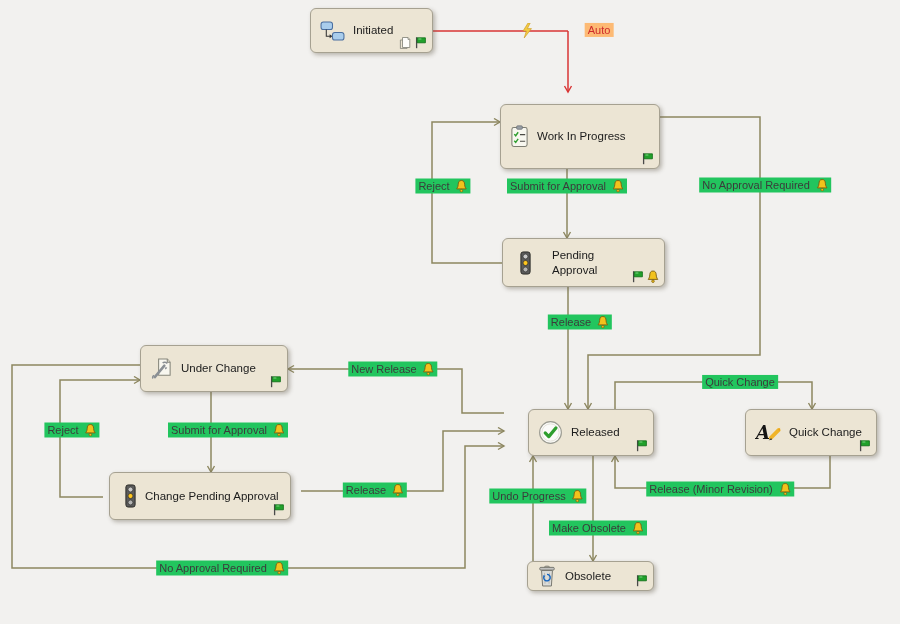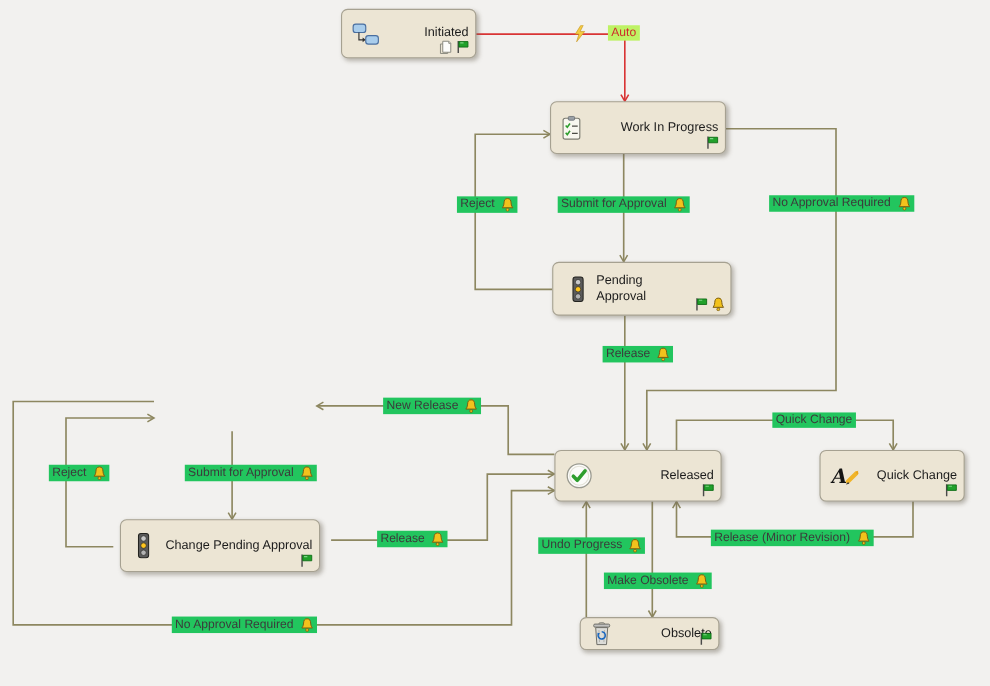--- a/index.html
+++ b/index.html
@@ -8,31 +8,31 @@
     font-family:"Liberation Sans",sans-serif;overflow:hidden;
   }
   .wires{position:absolute;left:0;top:0;width:900px;height:624px;}
   .state{
     position:absolute;background:#ECE5D4;border:1px solid #A6A191;border-radius:6px;
     box-shadow:2px 2px 4px rgba(110,104,88,.45);
     display:flex;align-items:center;box-sizing:border-box;
   }
   .state .sicon{margin-left:9px;flex:0 0 auto;display:flex;}
   .state .slabel{
-    flex:1;text-align:right;font-size:11.5px;color:#1b1b1b;
+    flex:1;text-align:left;font-size:11.5px;color:#1b1b1b;
     padding:0 6px 0 8px;line-height:1.25;
   }
   .state .slabel.left{text-align:left;max-width:72px;}
   .badges{position:absolute;right:5px;bottom:3px;display:flex;gap:3px;align-items:flex-end;}
   .tlabel{
     position:absolute;transform:translate(-50%,-50%);
     background:#22c55e;padding:1px 3px;display:flex;align-items:center;gap:6px;
     font-size:11px;color:#3b3b3b;white-space:nowrap;line-height:1.1;
   }
-  .tlabel.red{color:#CE2B2B;background:#bef264;}
+  .tlabel.red{color:#CE2B2B;background:#fdba74;margin-left:32px;}
   .bolt{position:absolute;left:520px;top:23px;}
 </style>
 </head>
 <body>
 
 <div class="canvas">
 
   <svg width="0" height="0" style="position:absolute" aria-hidden="true">
     <defs>
       <marker id="arr" markerUnits="userSpaceOnUse" markerWidth="10" markerHeight="10" refX="7.5" refY="4.5" orient="auto">
@@ -199,21 +199,21 @@
     <span class="badges">
       <svg width="12" height="13">
           <use href="#sym-copy"></use>
         </svg>
       <svg width="13" height="13">
           <use href="#sym-flag"></use>
         </svg>
     </span>
   </div>
 
-  <div class="state" style="left:500px;top:92px;width:160px;height:48px">
+  <div class="state" style="left:500px;top:104px;width:160px;height:65px">
     <span class="sicon">
       <svg width="19" height="23" viewBox="0 0 20 24">
         <rect x="2" y="2.5" width="16" height="20" rx="2" fill="#F8F7EF" stroke="#7d7d72" stroke-width="1.1"></rect>
         <rect x="7" y="0.8" width="6" height="3.6" rx="1" fill="#9aa0a6" stroke="#6b6f74" stroke-width="0.8"></rect>
         <path d="M4.5,9.5 L6,11.2 L8.6,7.5" fill="none" stroke="#2E9E2E" stroke-width="1.5"></path>
         <path d="M4.5,16.5 L6,18.2 L8.6,14.5" fill="none" stroke="#2E9E2E" stroke-width="1.5"></path>
         <path d="M10.5,10 H16 M10.5,17 H16" stroke="#4b4b45" stroke-width="1.2"></path>
       </svg>
     </span>
     <span class="slabel">Work In Progress</span>
@@ -226,33 +226,50 @@
 
   <div class="state" style="left:502px;top:238px;width:163px;height:49px">
     <span class="sicon" style="margin-left:16px">
       <svg width="13" height="24" viewBox="0 0 14 26">
         <rect x="2" y="1" width="10" height="24" rx="2.5" fill="#5B5B5B" stroke="#23231f" stroke-width="1"></rect>
         <circle cx="7" cy="6" r="2.7" fill="#C9C9C9" stroke="#2c2c28" stroke-width="0.7"></circle>
         <circle cx="7" cy="13" r="2.7" fill="#FFC61E" stroke="#2c2c28" stroke-width="0.7"></circle>
         <circle cx="7" cy="20" r="2.7" fill="#B3B3B3" stroke="#2c2c28" stroke-width="0.7"></circle>
       </svg>
     </span>
-    <span class="slabel left" style="margin-left:2px">Pending Approval</span>
+    <span class="slabel left" style="margin-left:12px">Pending Approval</span>
     <span class="badges">
       <svg width="13" height="13">
           <use href="#sym-flag"></use>
         </svg>
       <svg width="12" height="13">
           <use href="#sym-bell"></use>
         </svg>
     </span>
   </div>
 
-
-  <div class="state" style="left:504px;top:409px;width:152px;height:47px">
+  <div class="state" style="left:140px;top:345px;width:148px;height:47px">
+    <span class="sicon">
+      <svg width="23" height="23" viewBox="0 0 24 24">
+        <path d="M9,2 L18,2 L21,5.5 L21,19 L9,19 Z" fill="#F8F7EF" stroke="#85857a" stroke-width="1.1"></path>
+        <path d="M18,2 L18,5.5 L21,5.5" fill="#E2E0D2" stroke="#85857a" stroke-width="1.1"></path>
+        <path d="M5,21 L15,9" stroke="#8a8f94" stroke-width="2.6" stroke-linecap="round"></path>
+        <path d="M13.2,6.2 a3.4,3.4 0 0 1 4.8,0.6 M17.3,10.9 a3.4,3.4 0 0 1-1.5,1.3" fill="none" stroke="#8a8f94" stroke-width="1.6"></path>
+        <path d="M3.2,22.5 a2,2 0 0 1 1.2-3.2" fill="none" stroke="#8a8f94" stroke-width="1.6"></path>
+      </svg>
+    </span>
+    <span class="slabel">Under Change</span>
+    <span class="badges">
+      <svg width="13" height="13">
+          <use href="#sym-flag"></use>
+        </svg>
+    </span>
+  </div>
+
+  <div class="state" style="left:528px;top:409px;width:126px;height:47px">
     <span class="sicon">
       <svg width="25" height="25" viewBox="0 0 26 26">
         <circle cx="13" cy="13" r="11.3" fill="#FBFBF9" stroke="#9a9a90" stroke-width="1.2"></circle>
         <circle cx="13" cy="13" r="9" fill="none" stroke="#E3E1D6" stroke-width="1"></circle>
         <path d="M7.5,13.5 L11.2,17.3 L18.6,8.4" fill="none" stroke="#2E9E2E" stroke-width="3.4" stroke-linecap="round" stroke-linejoin="round"></path>
       </svg>
     </span>
     <span class="slabel">Released</span>
     <span class="badges">
       <svg width="13" height="13">

